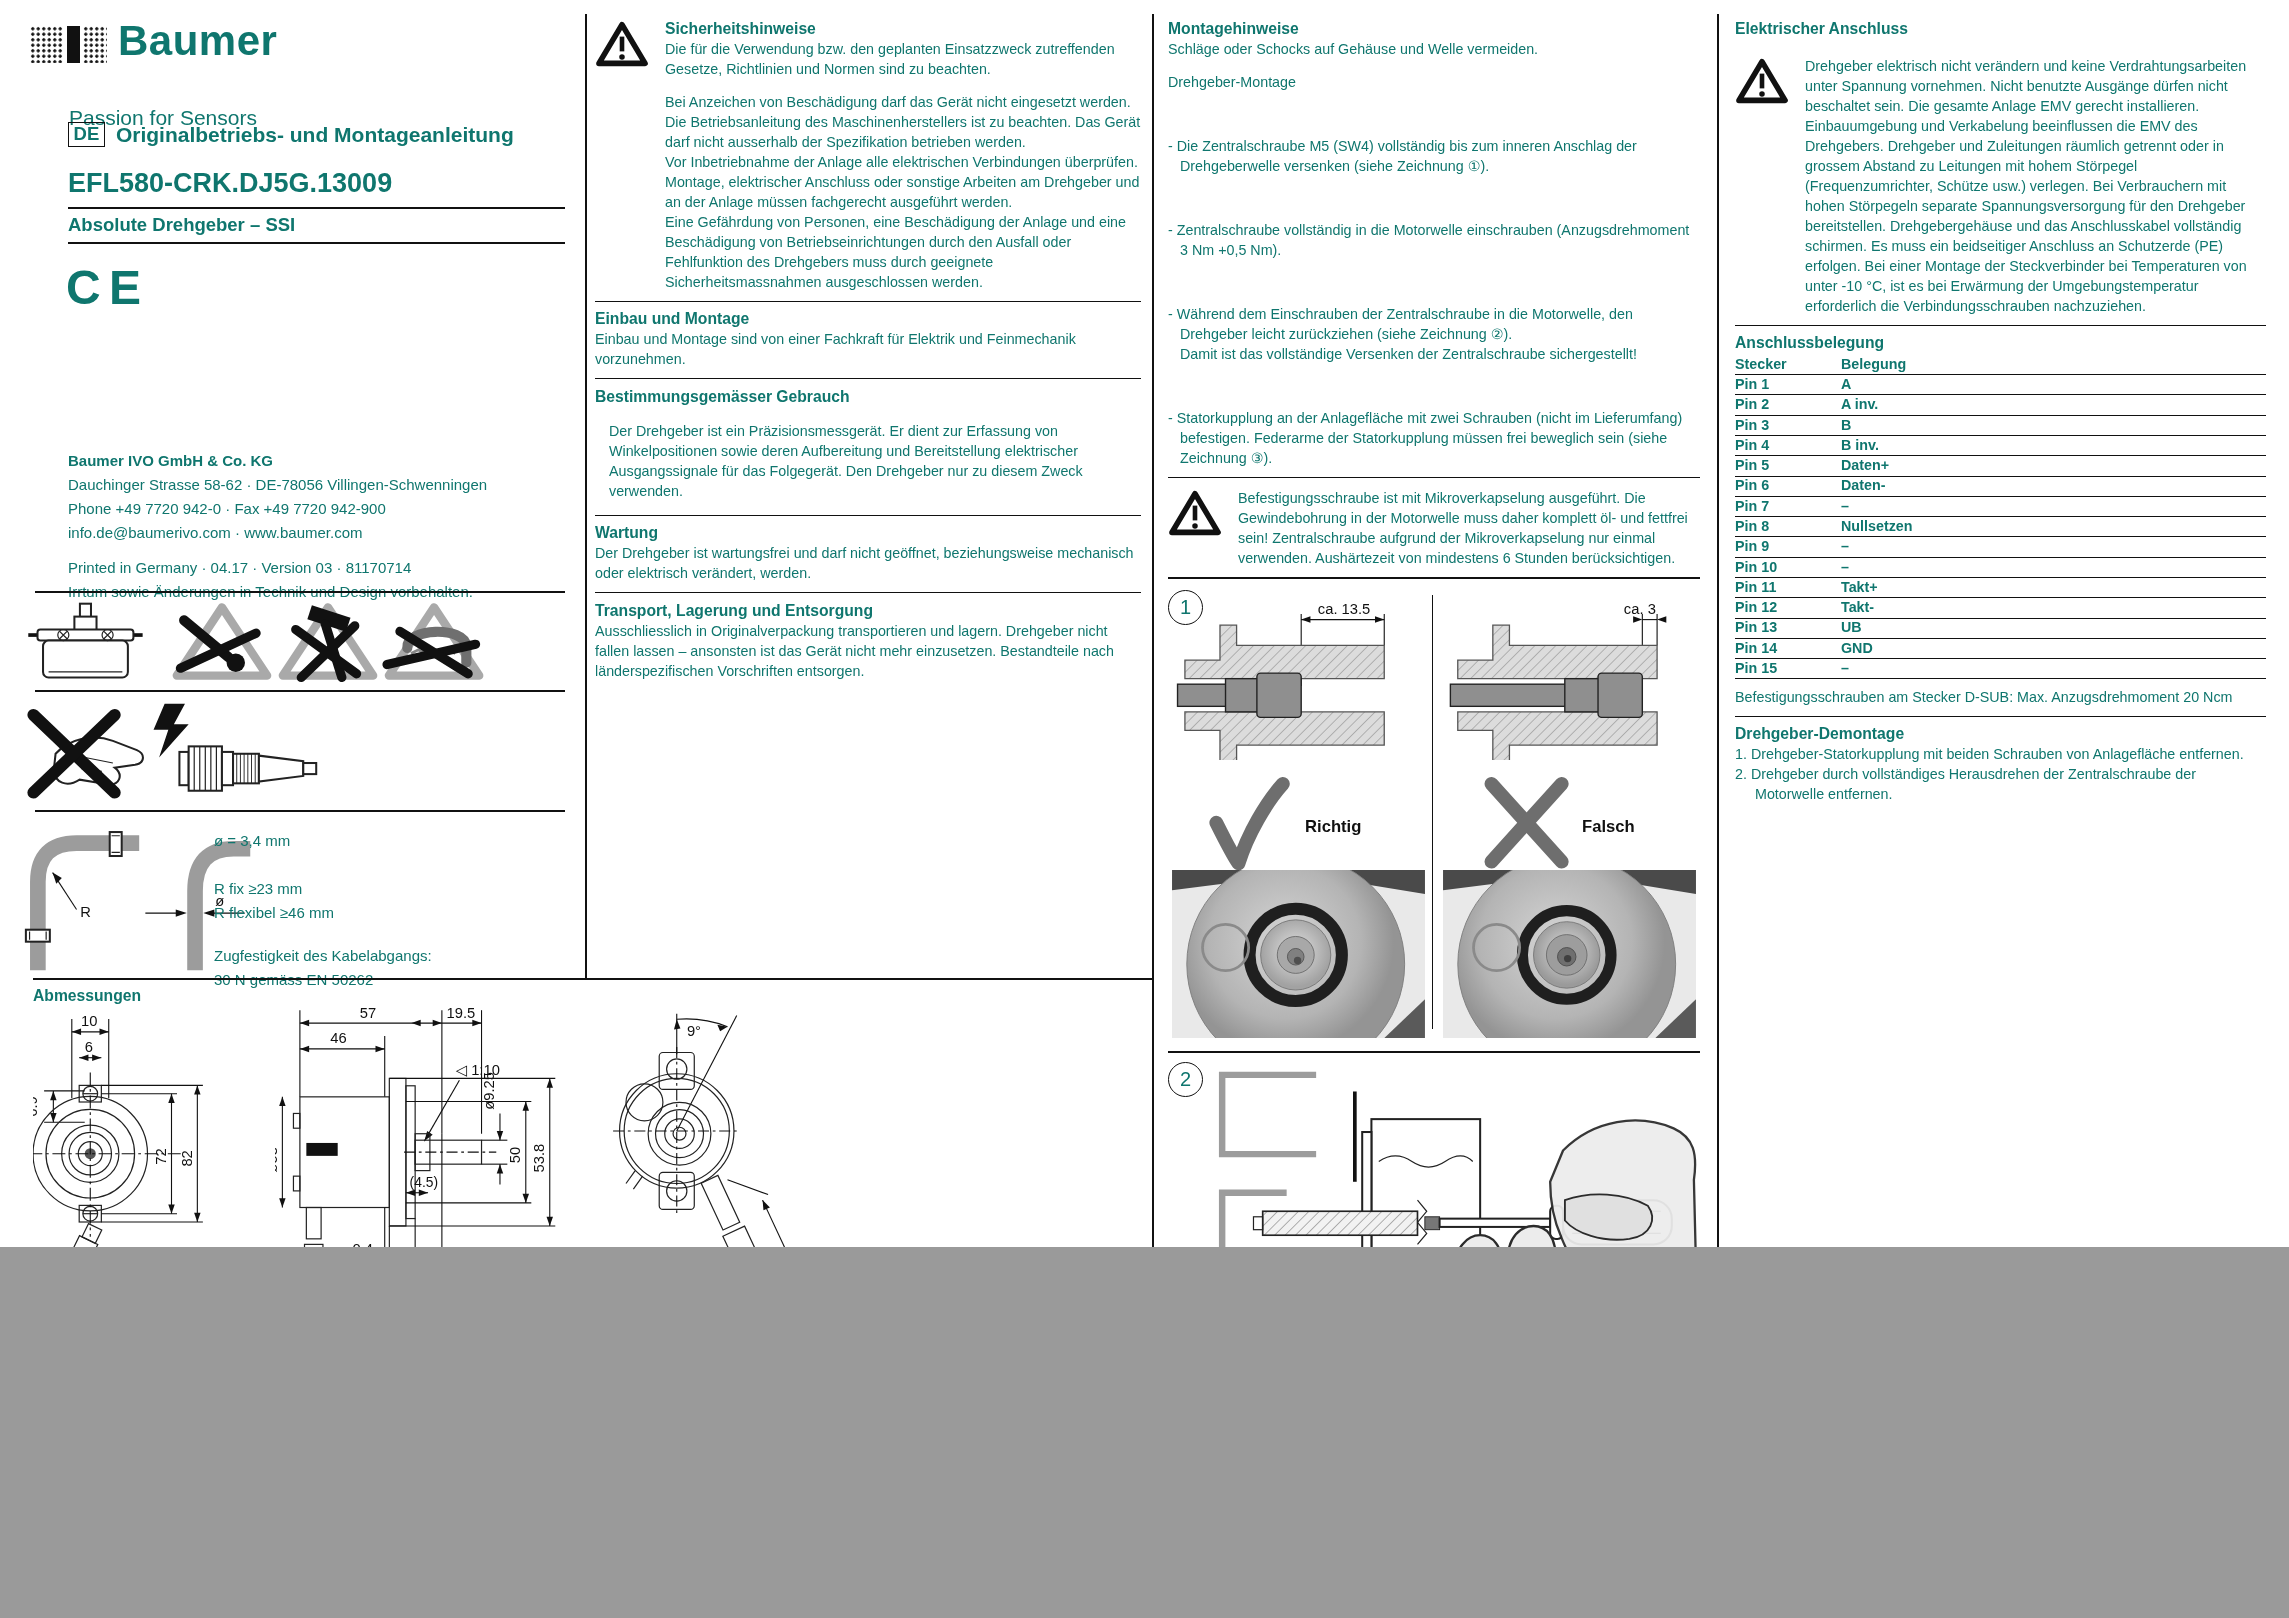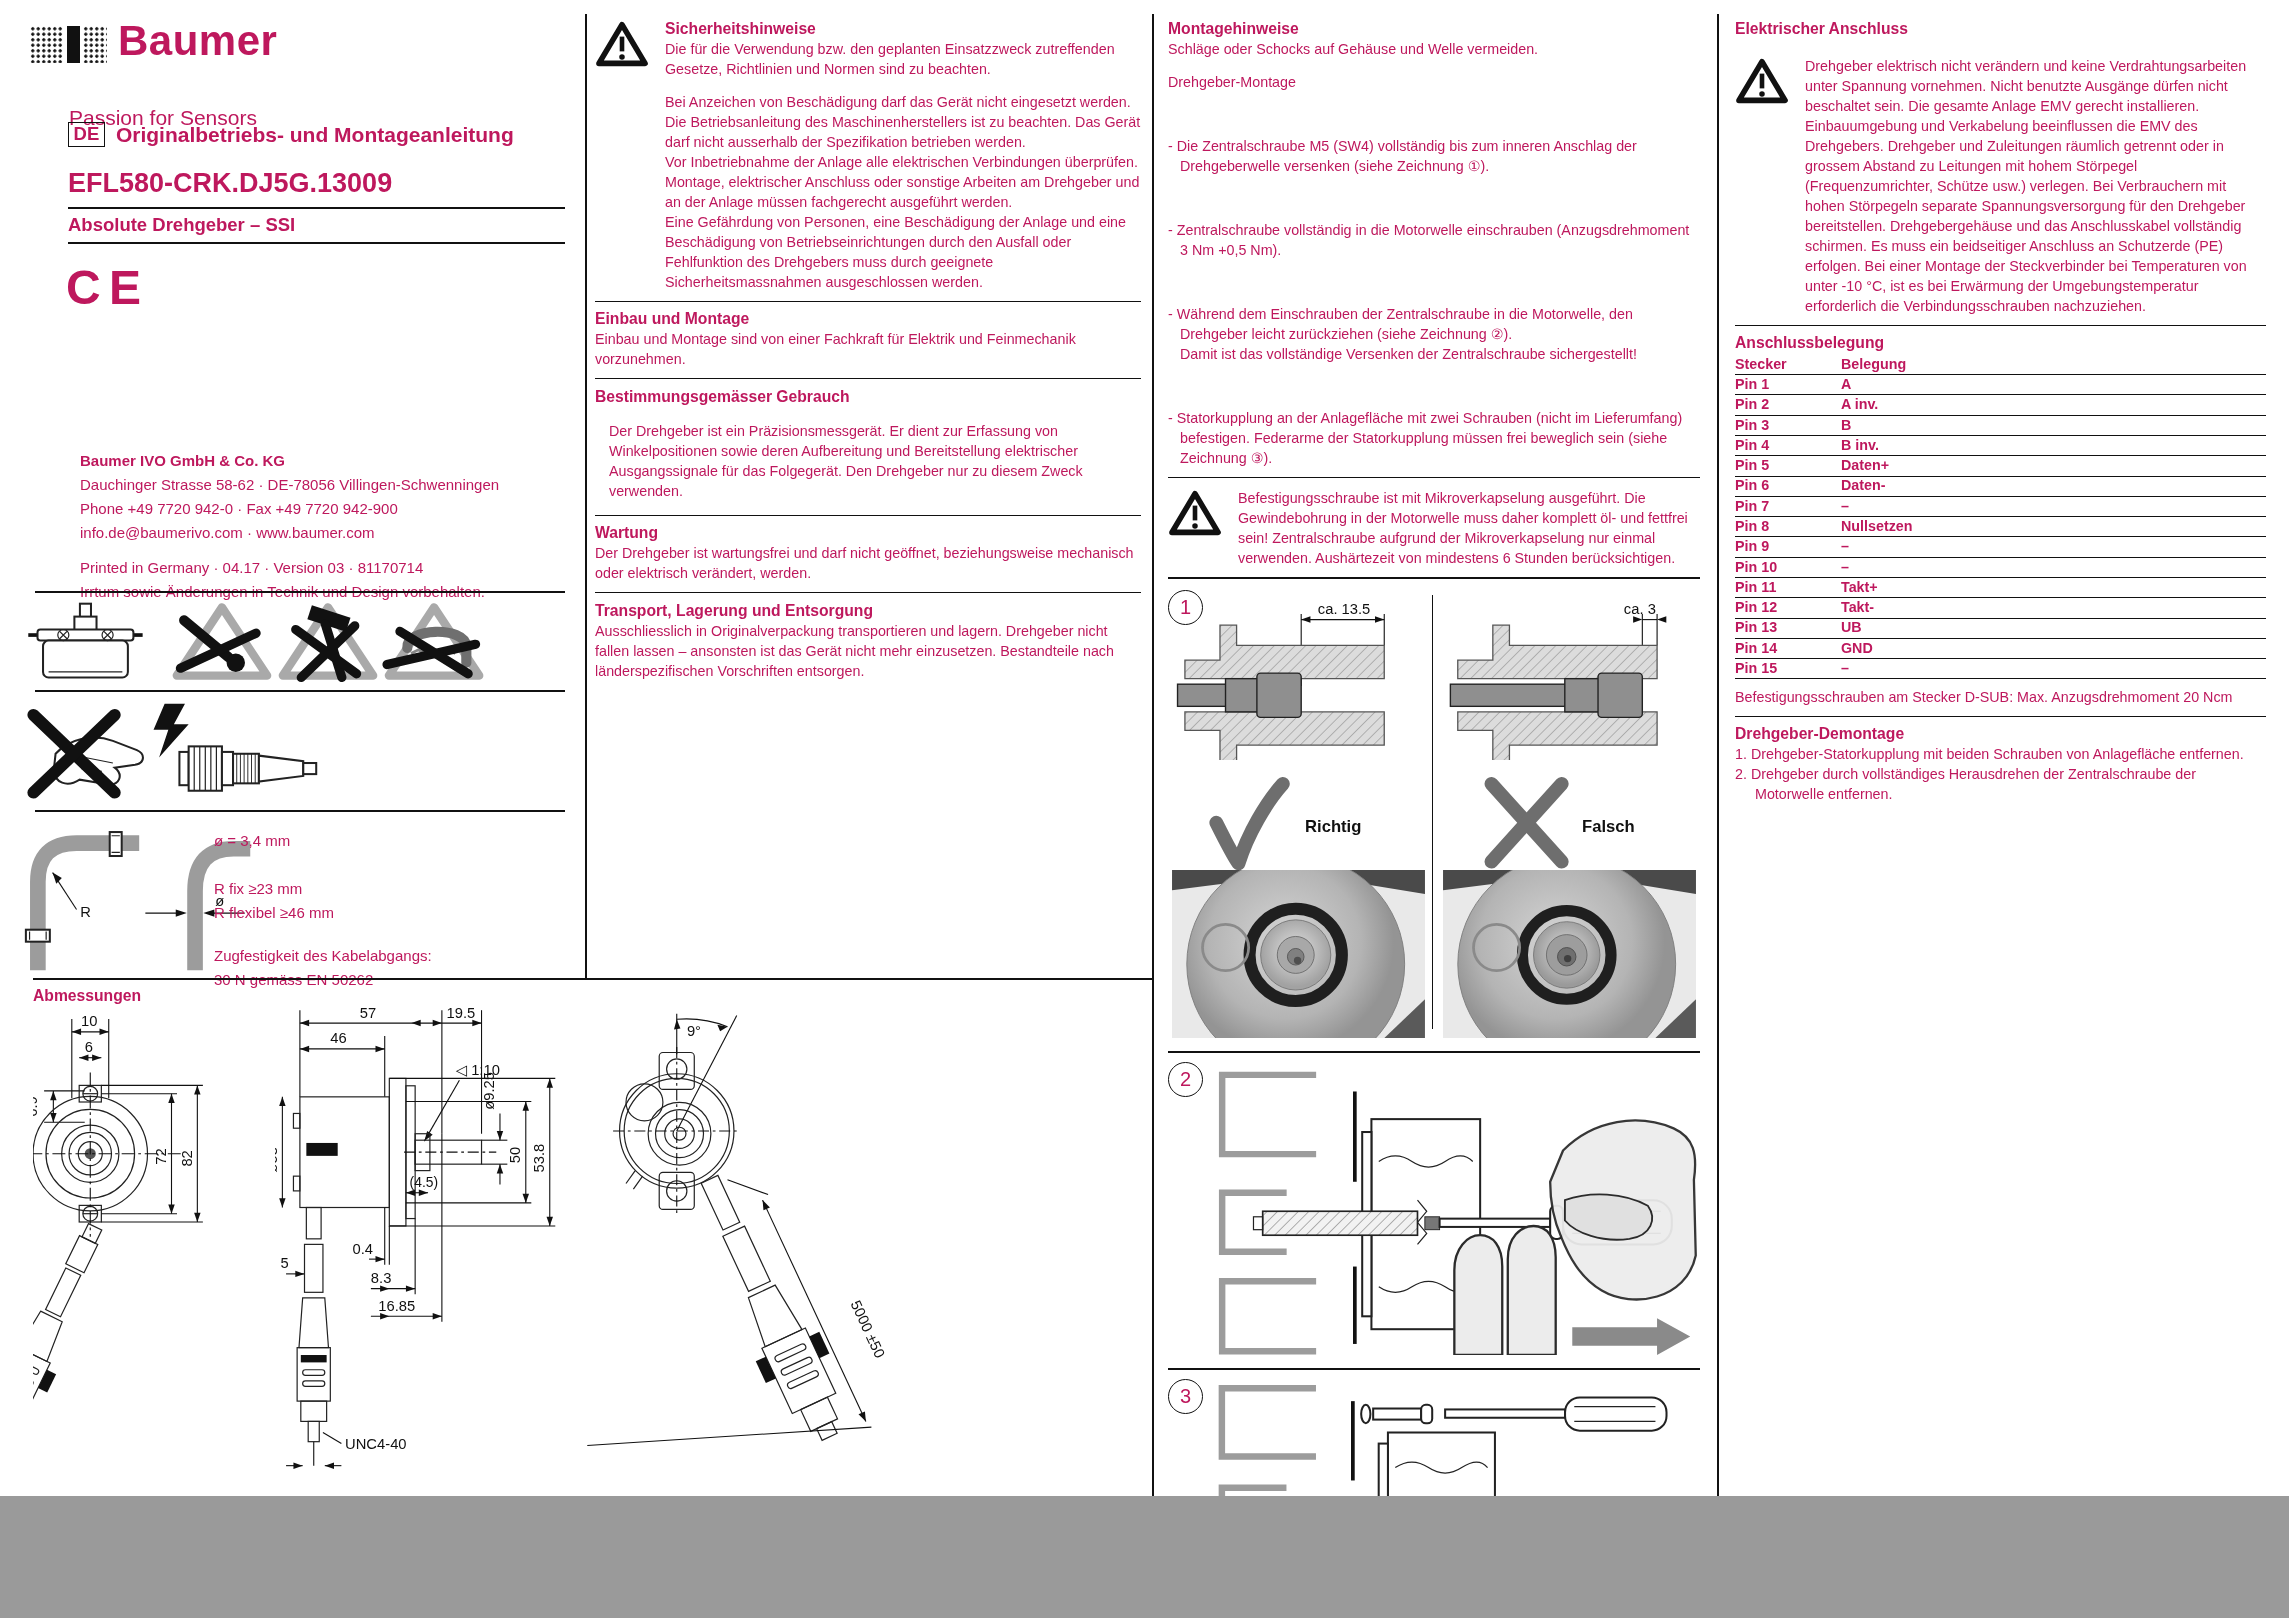--- a/index.html
+++ b/index.html
@@ -1,17 +1,17 @@
 <!DOCTYPE html>
 <html style="font-size:14.8px"><head>
 <meta charset="utf-8">
 <style>
   html,body{margin:0;padding:0;background:#9a9a9a;}
-  .page{position:relative;width:2290px;height:1496px;background:#ffffff;
-        font-family:"Liberation Sans",sans-serif;color:#be185d;overflow:hidden;}
+  .page{position:relative;width:2290px;height:1247px;background:#ffffff;
+        font-family:"Liberation Sans",sans-serif;color:#0f766e;overflow:hidden;}
   .abs{position:absolute;}
   .hr{position:absolute;height:1.8px;background:#111;}
   .vr{position:absolute;width:1.8px;background:#111;}
   .rule{height:1.8px;background:#111;margin:9.2px 0;}
   h3{font-size:15.7px;line-height:20px;font-weight:bold;margin:0;}
   .body{font-size:14.3px;line-height:20px;}
   .pre{white-space:pre-line;}
   .bullet{padding-left:12px;text-indent:-12px;white-space:pre-line;margin-top:44px;}
   
   .dots{background-image:radial-gradient(#111 1.4px, rgba(0,0,0,0) 1.6px);background-size:5.5px 5.5px;}
@@ -61,21 +61,21 @@
 
   <div class="abs" style="left:68px;top:122px;">
     <span class="badge">DE</span><span class="doctitle">Originalbetriebs- und Montageanleitung</span>
   </div>
   <div class="abs prodcode" style="left:68px;top:168px;">EFL580-CRK.DJ5G.13009</div>
   <div class="hr" style="left:68px;top:207px;width:497px;"></div>
   <div class="abs subtitle" style="left:68px;top:214px;">Absolute Drehgeber – SSI</div>
   <div class="hr" style="left:68px;top:242px;width:497px;"></div>
   <div class="abs ce" style="left:66px;top:260px;">CE</div>
 
-  <div class="abs addr" style="left:80px;top:449px;width:498px;">
+  <div class="abs addr" style="left:68px;top:449px;width:498px;">
     <div class="b">Baumer IVO GmbH &amp; Co. KG</div>
     <div>Dauchinger Strasse 58-62 · DE-78056 Villingen-Schwenningen</div>
     <div>Phone +49 7720 942-0 · Fax +49 7720 942-900</div>
     <div>info.de@baumerivo.com · www.baumer.com</div>
     <div style="height:11px;"></div>
     <div>Printed in Germany · 04.17 · Version 03 · 81170714</div>
     <div>Irrtum sowie Änderungen in Technik und Design vorbehalten.</div>
   </div>
 
   <div class="hr" style="left:35px;top:591px;width:530px;"></div>

